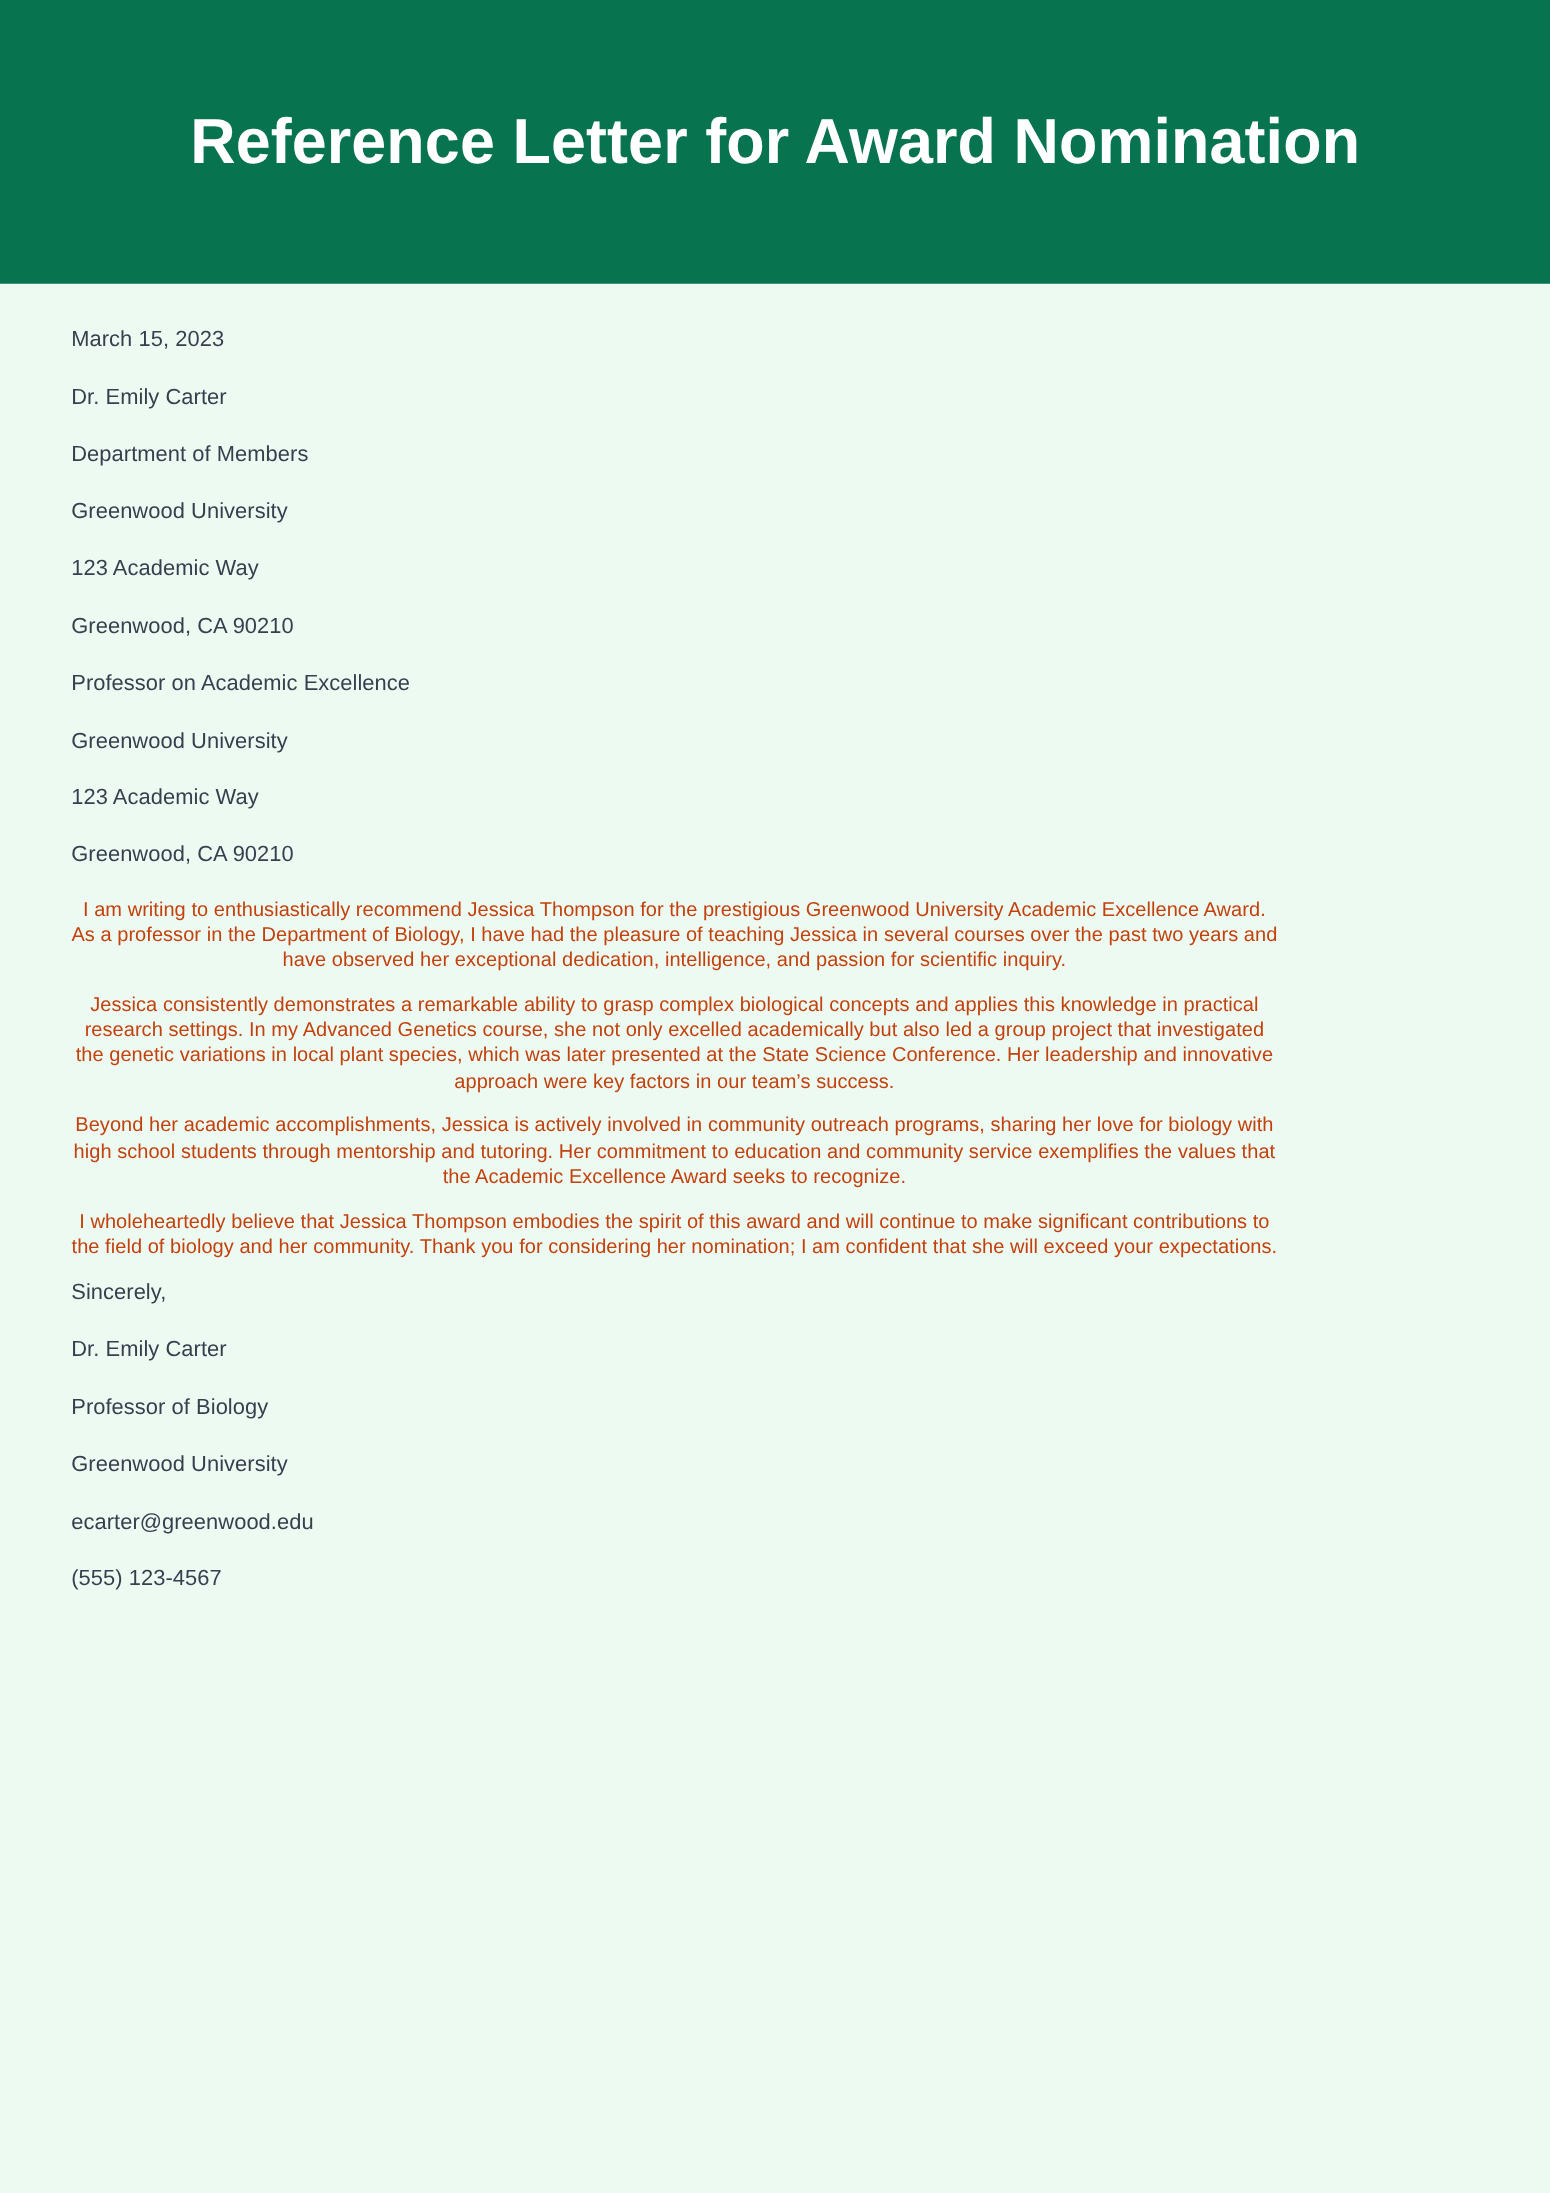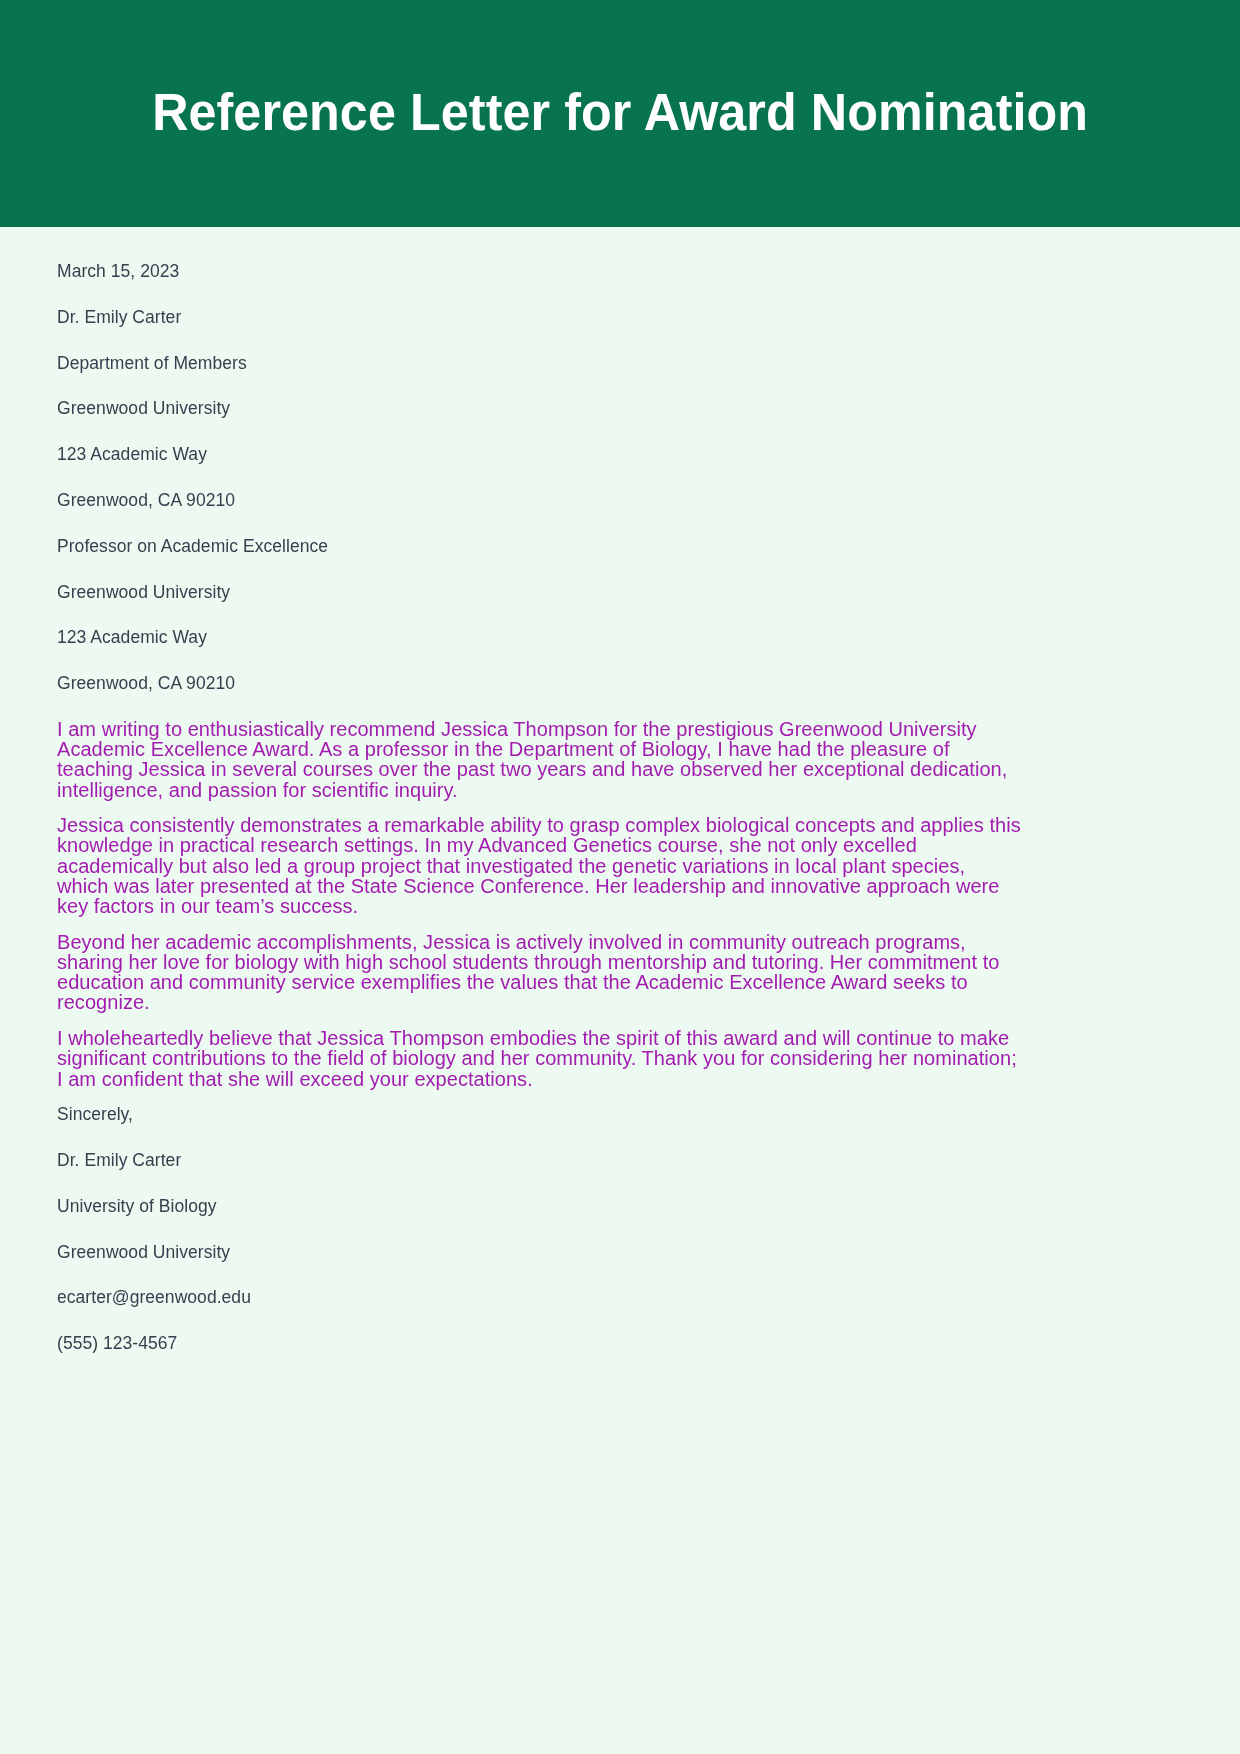--- a/index.html
+++ b/index.html
@@ -57,27 +57,27 @@
 
   .line {
     color: #353f4d;
     font-size: 17.5px;
     line-height: 20px;
     margin: 0 0 25.8px 0;
     letter-spacing: 0.05px;
   }
 
   .para {
-    color: #a21caf;
-    font-size: 20px;
+    color: #c2410c;
+    font-size: 16px;
     line-height: 20.2px;
     margin: 0 0 15.5px 0;
     letter-spacing: 0.04px;
     max-width: 965px;
-    text-align: left;
+    text-align: center;
   }
 
   .para:last-child,
   .line:last-child {
     margin-bottom: 0;
   }
 
   .gap-before-salutation { margin-bottom: 25.8px; }
 </style>
 </head>
@@ -106,19 +106,19 @@
 
 
     <p class="para">I am writing to enthusiastically recommend Jessica Thompson for the prestigious Greenwood University Academic Excellence Award. As a professor in the Department of Biology, I have had the pleasure of teaching Jessica in several courses over the past two years and have observed her exceptional dedication, intelligence, and passion for scientific inquiry.</p>
     <p class="para">Jessica consistently demonstrates a remarkable ability to grasp complex biological concepts and applies this knowledge in practical research settings. In my Advanced Genetics course, she not only excelled academically but also led a group project that investigated the genetic variations in local plant species, which was later presented at the State Science Conference. Her leadership and innovative approach were key factors in our team’s success.</p>
     <p class="para">Beyond her academic accomplishments, Jessica is actively involved in community outreach programs, sharing her love for biology with high school students through mentorship and tutoring. Her commitment to education and community service exemplifies the values that the Academic Excellence Award seeks to recognize.</p>
     <p class="para">I wholeheartedly believe that Jessica Thompson embodies the spirit of this award and will continue to make significant contributions to the field of biology and her community. Thank you for considering her nomination; I am confident that she will exceed your expectations.</p>
 
     <p class="line" style="">Sincerely,</p>
 
     <p class="line">Dr. Emily Carter</p>
-    <p class="line">University of Biology</p>
+    <p class="line">Professor of Biology</p>
     <p class="line">Greenwood University</p>
     <p class="line">ecarter@greenwood.edu</p>
     <p class="line">(555) 123-4567</p>
 
   </div>
 </div>
 
 </body></html>

